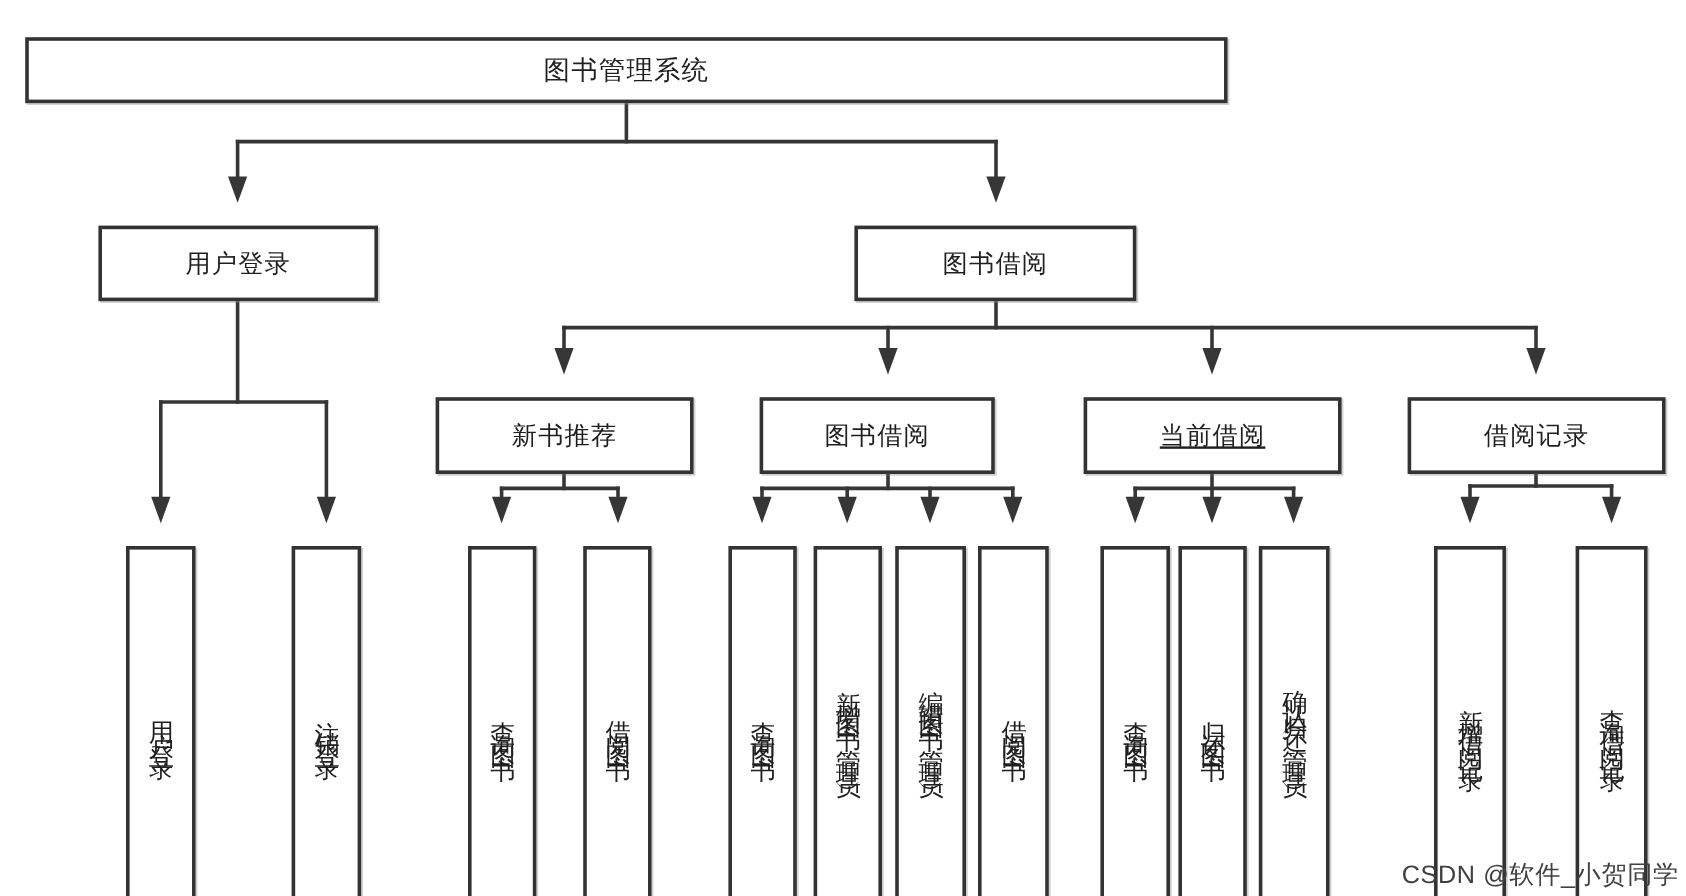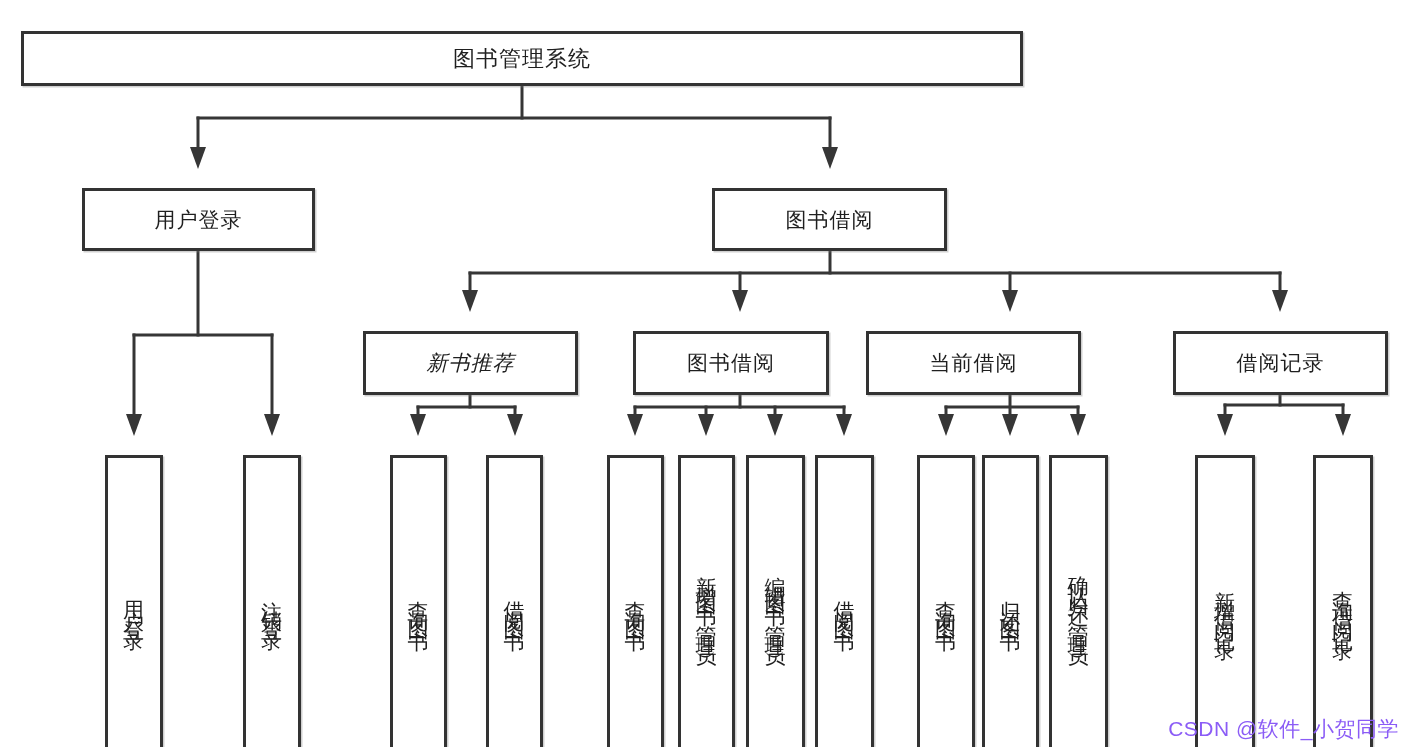--- a/index.html
+++ b/index.html
@@ -38,21 +38,21 @@
     text-orientation: mixed;
     font-size: 21px;
     letter-spacing: 10px;
     line-height: 1;
     white-space: nowrap;
   }
   .watermark {
     position: absolute;
     right: 6px; bottom: 4px;
     font-size: 21px;
-    color: #8b5cf6;
+    color: #404040;
     letter-spacing: 0.5px;
     z-index: 3;
     white-space: nowrap;
   }
 </style>
 </head>
 <body>
 
 <div class="stage">
 
@@ -122,23 +122,23 @@
       <polygon points="1217,414 1233,414 1225,436"></polygon>
       <polygon points="1335,414 1351,414 1343,436"></polygon>
     </g>
   </svg>
 
   <div class="node hnode root" style="left:21px; top:13px; width:1002px; height:55px;">图书管理系统</div>
 
   <div class="node hnode" style="left:82px; top:170px; width:233px; height:63px;">用户登录</div>
   <div class="node hnode" style="left:712px; top:170px; width:235px; height:63px;">图书借阅</div>
 
-  <div class="node hnode" style="left:363px; top:313px; width:215px; height:64px;font-style:italic;">新书推荐</div>
+  <div class="node hnode" style="left:363px; top:313px; width:215px; height:64px;">新书推荐</div>
   <div class="node hnode" style="left:633px; top:313px; width:196px; height:64px;">图书借阅</div>
-  <div class="node hnode" style="left:866px; top:313px; width:215px; height:64px;">当前借阅</div>
+  <div class="node hnode" style="left:903px; top:313px; width:215px; height:64px;text-decoration:underline;">当前借阅</div>
   <div class="node hnode" style="left:1173px; top:313px; width:215px; height:64px;text-align:right;">借阅记录</div>
 
   <div class="node vnode" style="left:105px; top:437px; width:58px; height:298px;">
     <span>用户登录</span>
   </div>
   <div class="node vnode" style="left:243px; top:437px; width:58px; height:298px;">
     <span>注销登录</span>
   </div>
 
   <div class="node vnode" style="left:390px; top:437px; width:57px; height:298px;">

